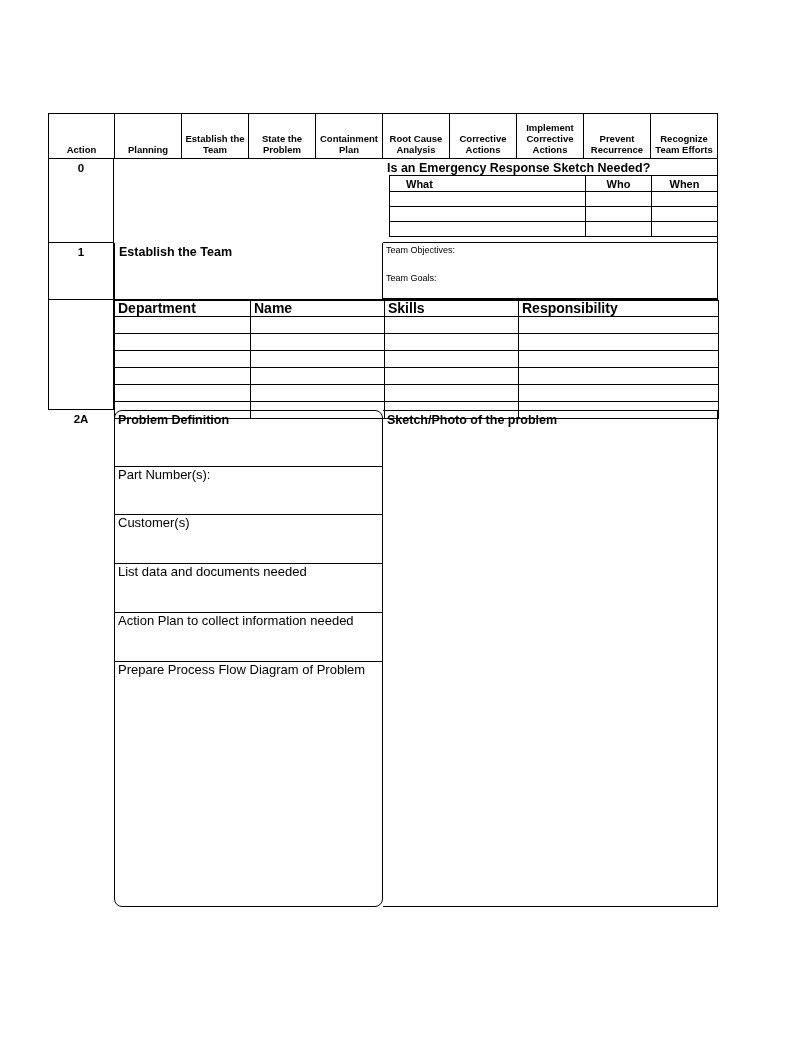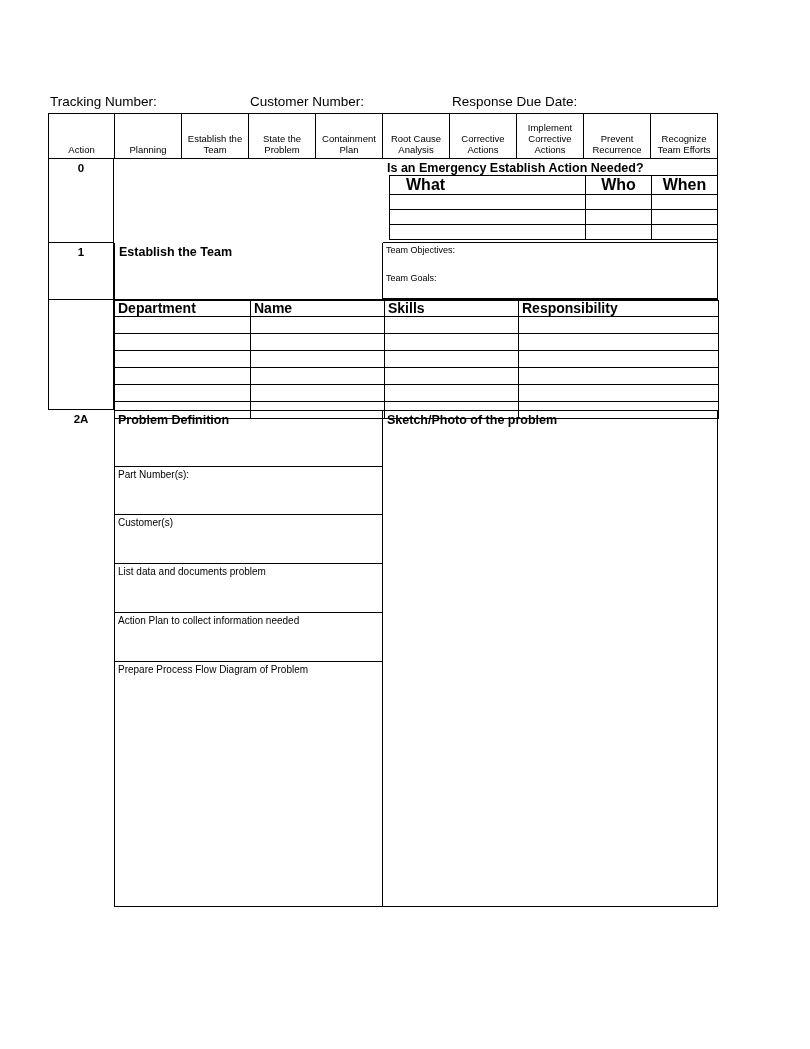--- a/index.html
+++ b/index.html
@@ -66,21 +66,21 @@
     line-height: 11px;
     padding: 0;
   }
   .stepgrid tr.num-row td {
     height: 15px;
     font-weight: bold;
     font-size: 10px;
   }
   .stepgrid tr.act-row td {
     height: 41px;
-    font-weight: normal;
+    font-weight: bold;
   }
   .stepgrid tr.act-row td.action-cell {
     vertical-align: bottom;
     padding-bottom: 3px;
   }
   .stepgrid tr.act-row td.step-label-cell {
     vertical-align: bottom;
     padding-bottom: 3px;
   }
 
@@ -144,21 +144,21 @@
   }
   .emerg {
     border-collapse: collapse;
     table-layout: fixed;
     width: 328px;
   }
   .emerg td {
     border: 1.2px solid #000;
     height: 14px;
     padding: 0;
-    font-size: 16px;
+    font-size: 11px;
   }
   .emerg td.eh {
     font-weight: bold;
     text-align: center;
     height: 15px;
   }
   .emerg td.eh.what {
     text-align: left;
     padding-left: 16px;
   }
@@ -192,42 +192,37 @@
     font-size: 14px;
     padding-left: 3px;
     height: 15px;
   }
   .dept td.dcell { height: 16px; }
 
   
   .pd-row {
     box-sizing: border-box;
     border-bottom: 1.2px solid #000;
-    font-size: 10px;
+    font-size: 13px;
     line-height: 11px;
     padding: 2px 0 0 3px;
   }
   .pd-row.title {
     font-size: 12.5px;
     font-weight: bold;
     line-height: 14px;
     padding-top: 2px;
   }
   .pd-row.last { border-bottom: none; }
 </style>
 </head>
 <body>
 
 <div class="page">
 
-  <div class="title-row">
-    <span class="title-item t0">Tracking Number:</span>
-    <span class="title-item t1">Customer Number:</span>
-    <span class="title-item t2">Response Due Date:</span>
-  </div>
 
   <div class="form">
 
     <table class="stepgrid">
       <colgroup>
         <col style="width:66px">
           <col style="width:67px">
           <col style="width:67px">
         <col style="width:67px">
           <col style="width:67px">
@@ -251,21 +246,21 @@
         <td class="step-label-cell">Recognize Team Efforts</td>
       </tr>
     </tbody>
       </table>
 
     <div class="section" style="height:84px">
       <div class="sec-step boxed" style="height:84px">0</div>
 
 
       <div class="sec-right" style="height:84px">
-        <div class="hdr-bold">Is an Emergency Establish Action Needed?</div>
+        <div class="hdr-bold">Is an Emergency Response Sketch Needed?</div>
         <div class="emerg-wrap">
           <table class="emerg">
             <colgroup>
               <col style="width:196px">
                 <col style="width:66px">
                 <col style="width:66px">
             </colgroup>
             <tbody>
                 <tr>
               <td class="eh what">What</td>
@@ -365,30 +360,30 @@
             <td class="dcell"></td>
           </tr>
         </tbody>
           </table>
       </div>
     </div>
 
     <div class="section" style="height:489px">
       <div class="sec-step noborder" style="height:497px">2A</div>
 
-      <div class="sec-left" style="height:497px;border-top:1.4px solid #000;">
+      <div class="sec-left" style="height:497px;border-top:1.4px solid #000;border-radius:8px;">
         <div class="pd-row title" style="height:56px">Problem Definition</div>
         <div class="pd-row" style="height:48px">
           <span>Part Number(s):</span>
         </div>
         <div class="pd-row" style="height:49px">
           <span>Customer(s)</span>
         </div>
         <div class="pd-row" style="height:49px">
-          <span>List data and documents problem</span>
+          <span>List data and documents needed</span>
         </div>
         <div class="pd-row" style="height:49px">
           <span>Action Plan to collect information needed</span>
         </div>
         <div class="pd-row last" style="height:244px">
           <span>Prepare Process Flow Diagram of Problem</span>
         </div>
       </div>
 
       <div class="sec-right" style="height:497px;border-top:1.4px solid #000;">

